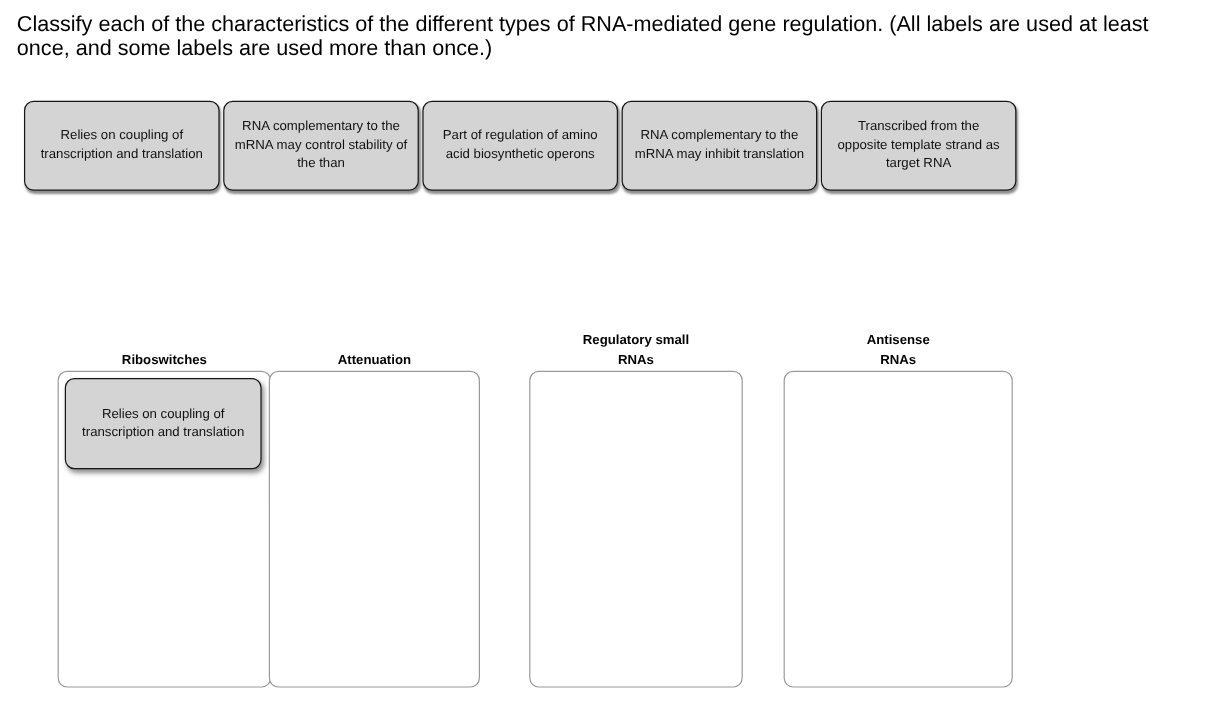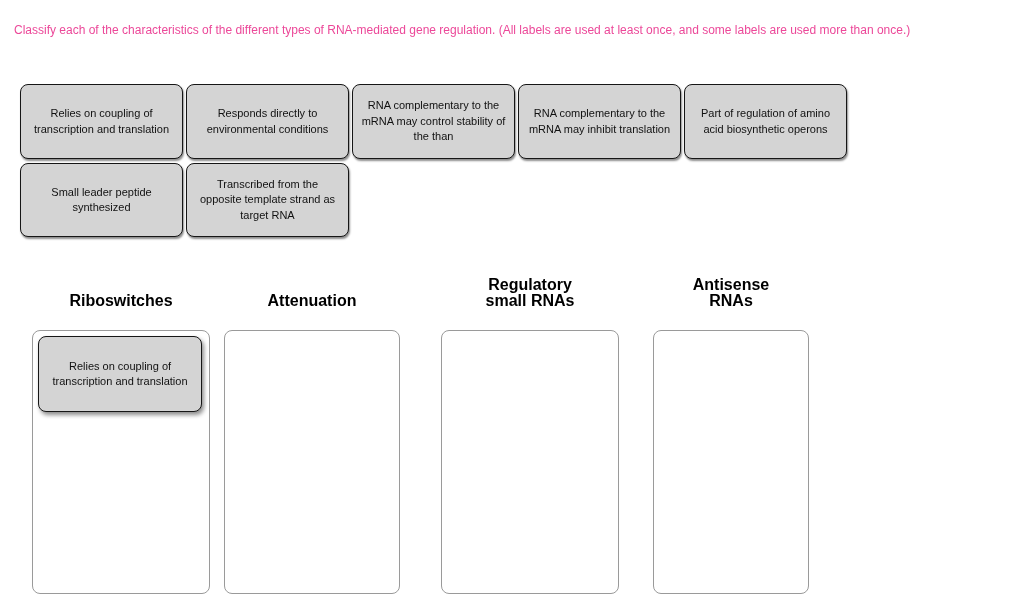--- a/index.html
+++ b/index.html
@@ -10,25 +10,25 @@
     position: relative;
     width: 1024px;
     height: 598px;
     background: #ffffff;
     overflow: hidden;
   }
 
   .instructions {
     position: absolute;
     left: 14px;
-    top: 21px;
+    top: 11px;
     width: 948px;
-    font-size: 12px;
+    font-size: 18px;
     line-height: 19.5px;
-    color: #ec4899;
+    color: #000000;
   }
 
   
   .bank {
     position: absolute;
     left: 20px;
     top: 84px;
     display: grid;
     grid-template-columns: repeat(5, 163px);
     grid-template-rows: 75px 74px;
@@ -50,34 +50,34 @@
     line-height: 15.5px;
     color: #111111;
     cursor: grab;
   }
 
   
   .col {
     position: absolute;
     top: 268px;
   }
-  .col.c1 { left: 32px;  width: 178px; }
+  .col.c1 { left: 48px;  width: 178px; }
   .col.c2 { left: 224px; width: 176px; }
   .col.c3 { left: 441px; width: 178px; }
-  .col.c4 { left: 653px; width: 156px; }
+  .col.c4 { left: 653px; width: 191px; }
 
   .hdr {
     height: 40px;
-    margin-bottom: 22px;
+    margin-bottom: 1px;
     display: flex;
     align-items: flex-end;
     justify-content: center;
     text-align: center;
     font-weight: bold;
-    font-size: 16px;
+    font-size: 11px;
     line-height: 15.5px;
     color: #000000;
   }
   .col.c3 .hdr-text { max-width: 92px; }
   .col.c4 .hdr-text { max-width: 80px; }
 
   .dropbox {
     position: relative;
     height: 264px;
     background: #ffffff;
@@ -96,25 +96,23 @@
 </style>
 </head>
 <body>
 
 <div class="stage">
 
   <p class="instructions">Classify each of the characteristics of the different types of RNA-mediated gene regulation. (All labels are used at least once, and some labels are used more than once.)</p>
 
   <div class="bank">
     <div class="chip">Relies on coupling of transcription and translation</div>
-    <div class="chip">Responds directly to environmental conditions</div>
     <div class="chip">RNA complementary to the mRNA may control stability of the than</div>
+    <div class="chip">Part of regulation of amino acid biosynthetic operons</div>
     <div class="chip">RNA complementary to the mRNA may inhibit translation</div>
-    <div class="chip">Part of regulation of amino acid biosynthetic operons</div>
-    <div class="chip">Small leader peptide synthesized</div>
     <div class="chip">Transcribed from the opposite template strand as target RNA</div>
   </div>
 
   <div class="col c1">
     <div class="hdr">
       <span class="hdr-text">Riboswitches</span>
     </div>
     <div class="dropbox">
       <div class="chip placed">Relies on coupling of transcription and translation</div>
     </div>

